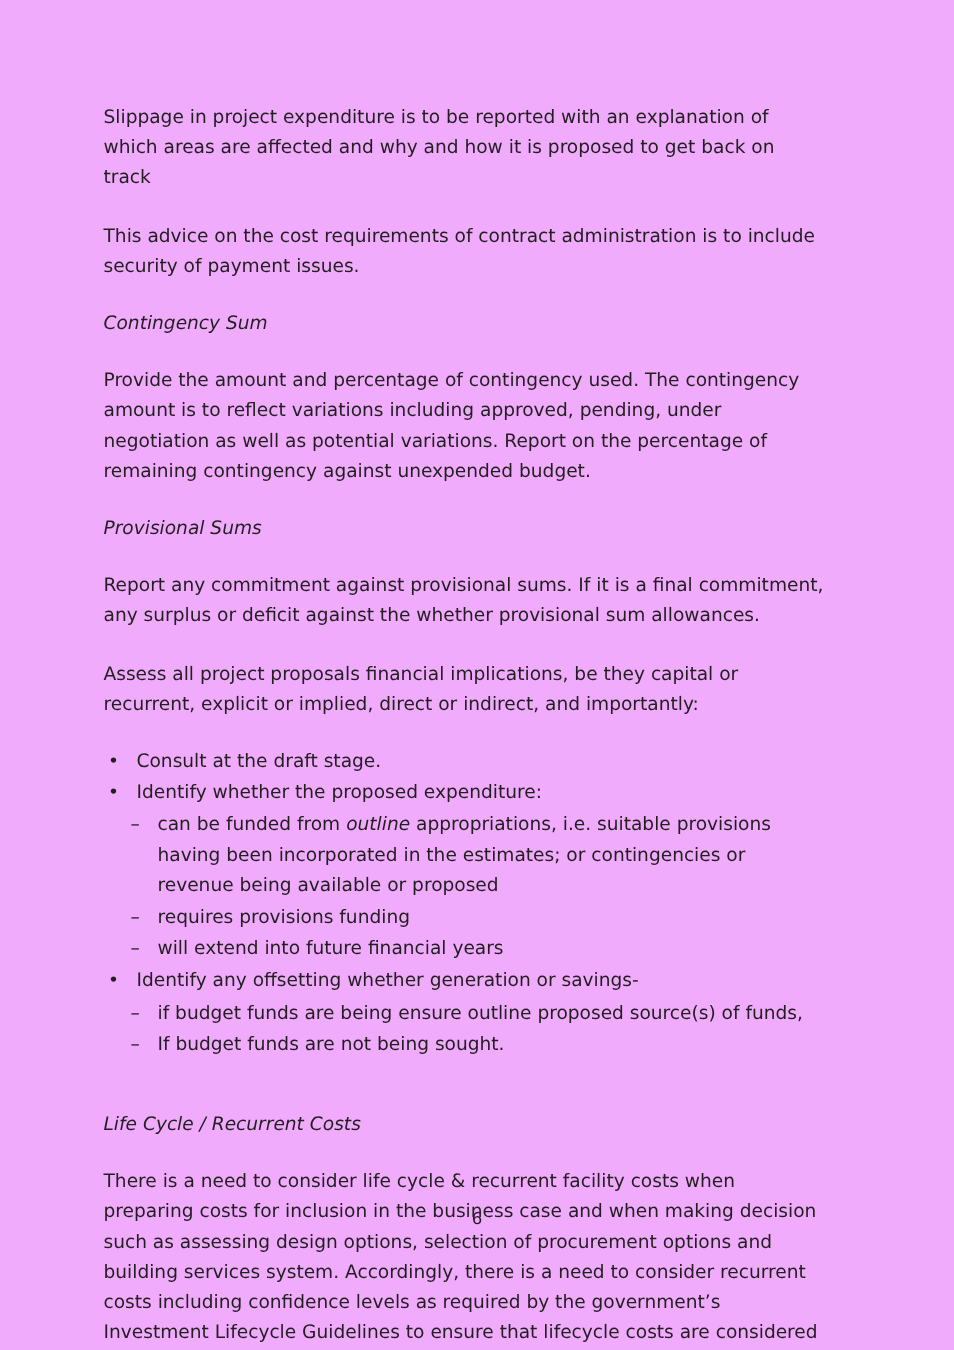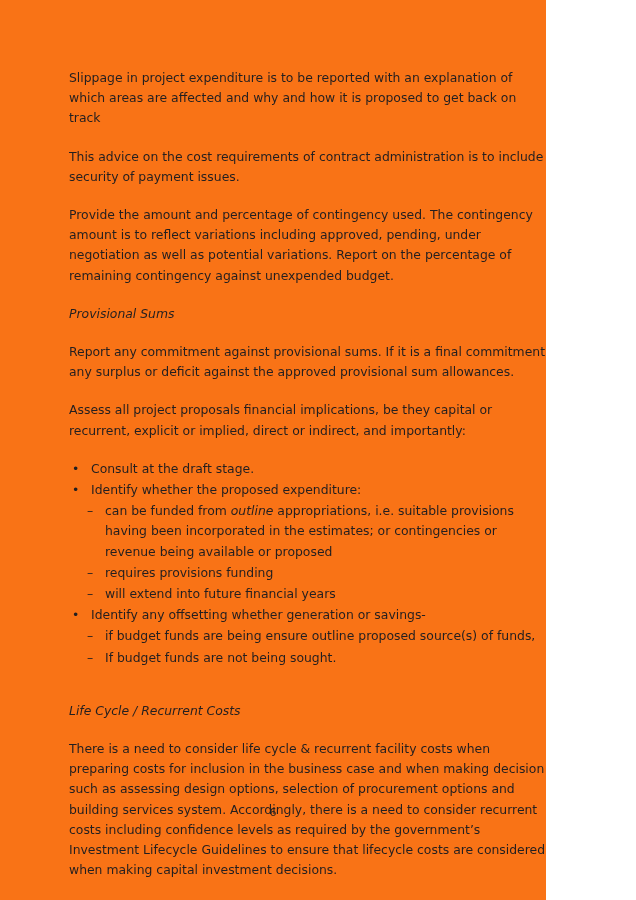--- a/index.html
+++ b/index.html
@@ -9,23 +9,23 @@
   }
   body {
     width: 636px;
     height: 900px;
     font-family: "DejaVu Sans", sans-serif;
     color: #231f20;
     -webkit-font-smoothing: antialiased;
   }
   .page {
     position: relative;
-    width: 546px;
+    width: 636px;
     height: 900px;
-    background: #f97316;
+    background: #f0abfc;
     box-sizing: border-box;
     padding: 68px 86px 0 69px;
     overflow: hidden;
   }
   .content {
     width: 482px;
   }
   p.body-para {
     margin: 0 0 18px 0;
     font-size: 12.4px;
@@ -97,26 +97,27 @@
 </head>
 <body>
 
 <div class="page">
   <div class="content">
 
     <p class="body-para">Slippage in project expenditure is to be reported with an explanation of which areas are affected and why and how it is proposed to get back on track</p>
 
     <p class="body-para">This advice on the cost requirements of contract administration is to include security of payment issues.</p>
 
+    <p class="heading-italic">Contingency Sum</p>
 
     <p class="body-para">Provide the amount and percentage of contingency used. The contingency amount is to reflect variations including approved, pending, under negotiation as well as potential variations. Report on the percentage of remaining contingency against unexpended budget.</p>
 
     <p class="heading-italic">Provisional Sums</p>
 
-    <p class="body-para">Report any commitment against provisional sums. If it is a final commitment, any surplus or deficit against the approved provisional sum allowances.</p>
+    <p class="body-para">Report any commitment against provisional sums. If it is a final commitment, any surplus or deficit against the whether provisional sum allowances.</p>
 
     <p class="body-para gap-before">Assess all project proposals financial implications, be they capital or recurrent, explicit or implied, direct or indirect, and importantly:</p>
 
     <div class="list-block">
 
       <div class="li level1">
         <span class="marker">•</span>
         <span class="li-text">Consult at the draft stage.</span>
       </div>
 

